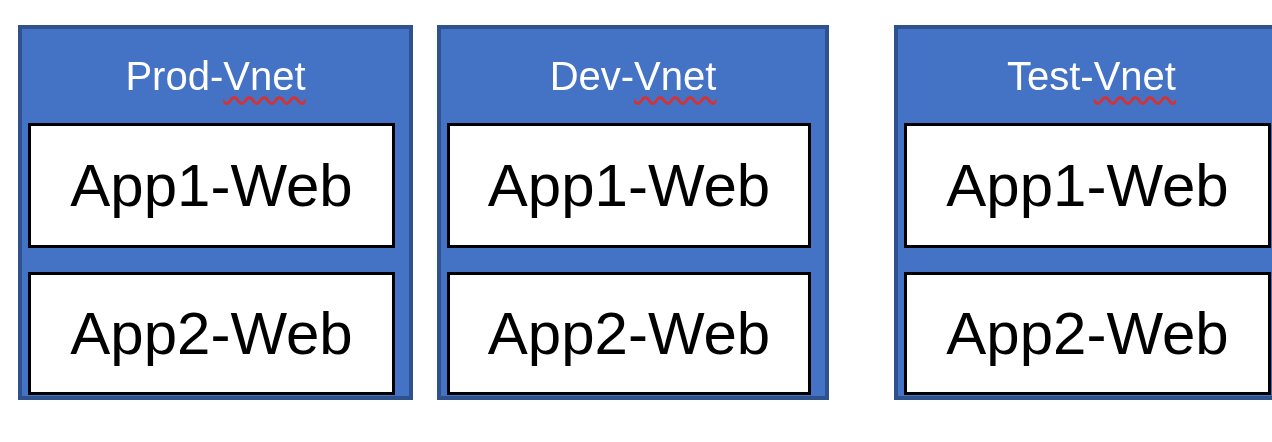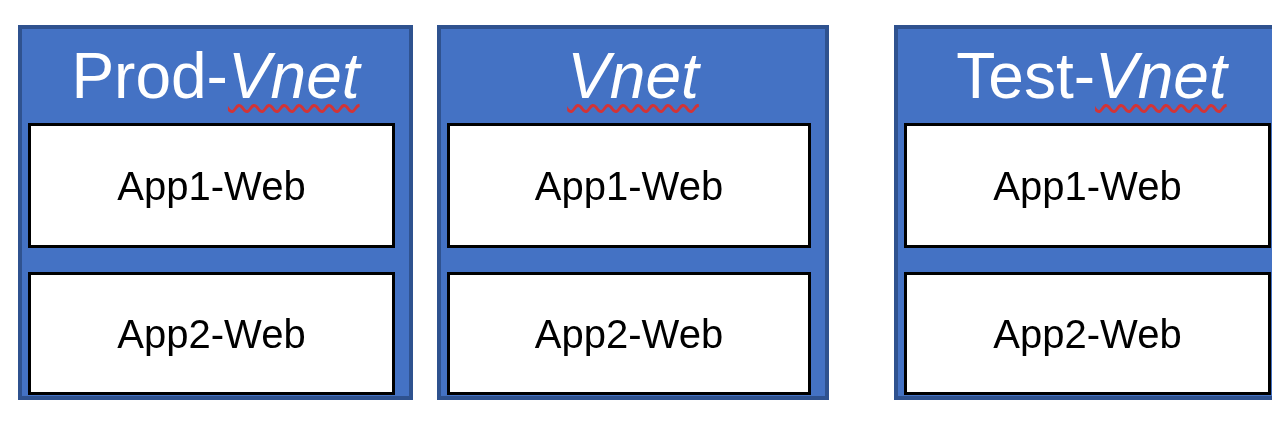--- a/index.html
+++ b/index.html
@@ -26,42 +26,41 @@
     background:var(--vnet-fill);
     border:4px solid var(--vnet-border);
   }
   .vnet-card.pos-0{left:18px;width:395px;}
   .vnet-card.pos-1{left:437px;width:392px;}
   .vnet-card.pos-2{left:894px;width:395px;}
   .vnet-title{
     height:94px;
     display:flex;align-items:center;justify-content:center;
     color:var(--title-text);
-    font-size:64px;line-height:1;
+    font-size:40px;line-height:1;
     white-space:nowrap;
   }
   .flagged{
     text-decoration-line:underline;
     text-decoration-style:wavy;
     text-decoration-color:var(--spellcheck);
     text-decoration-thickness:3px;
     text-underline-offset:6px;
     text-decoration-skip-ink:none;
-    font-style:italic;
   }
   .subnet-box{
     margin-left:6px;
     width:calc(100% - 20px);
     height:125px;
     box-sizing:border-box;
     background:var(--subnet-fill);
     border:3px solid var(--subnet-border);
     display:flex;align-items:center;justify-content:center;
     color:var(--subnet-text);
-    font-size:40px;line-height:1;
+    font-size:60px;line-height:1;
     white-space:nowrap;
   }
   .subnet-box + .subnet-box{margin-top:24px;height:123px;}
 </style>
 </head>
 <body>
 
 <div class="diagram">
 
   <div class="vnet-card pos-0" aria-label="Prod-Vnet">
@@ -72,20 +71,21 @@
     <div class="subnet-box">
       <span>App1-Web</span>
     </div>
     <div class="subnet-box">
       <span>App2-Web</span>
     </div>
   </div>
 
   <div class="vnet-card pos-1" aria-label="Dev-Vnet">
     <div class="vnet-title">
+      <span>Dev-</span>
         <span class="flagged">Vnet</span>
     </div>
     <div class="subnet-box">
       <span>App1-Web</span>
     </div>
     <div class="subnet-box">
       <span>App2-Web</span>
     </div>
   </div>
 

